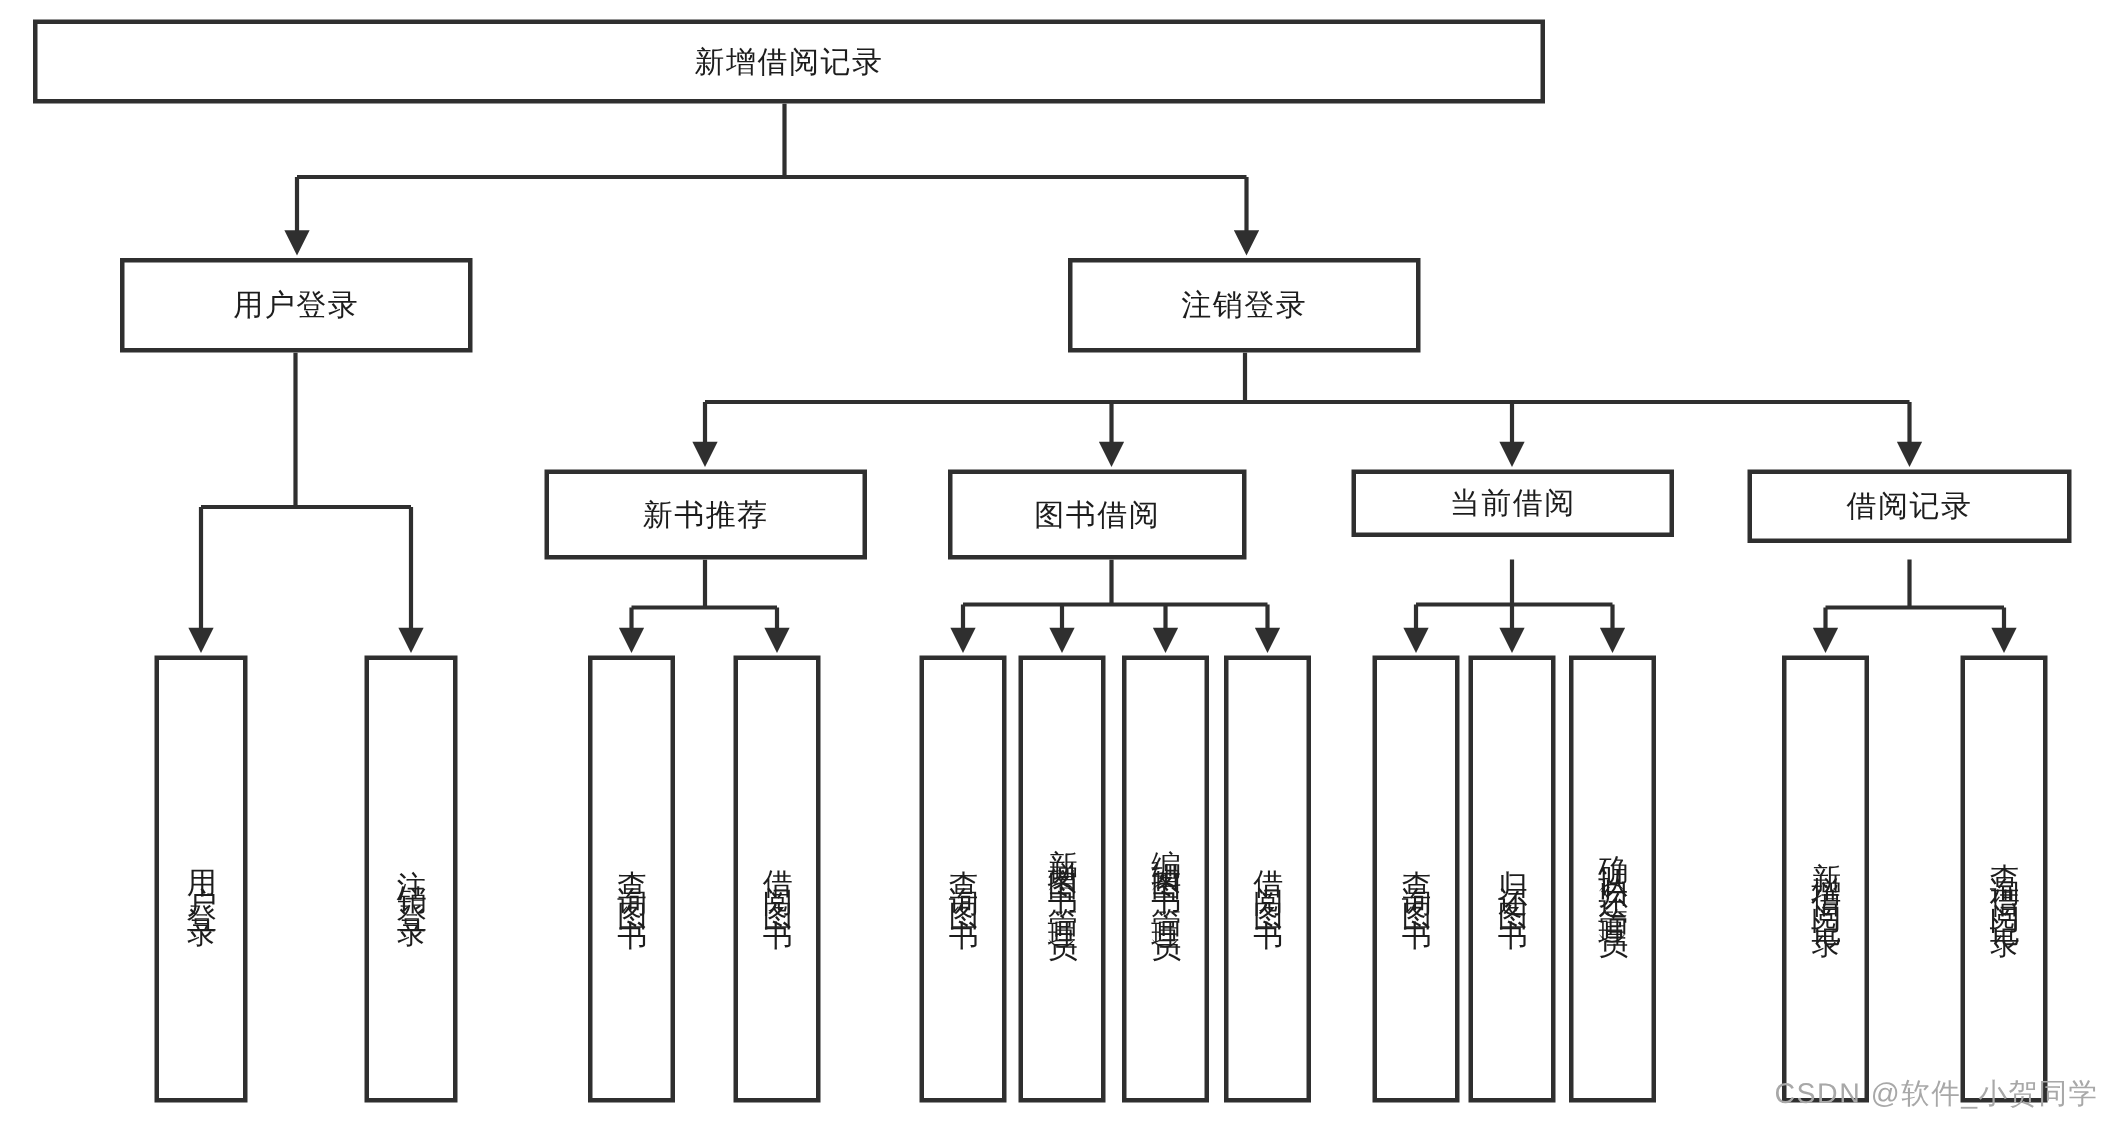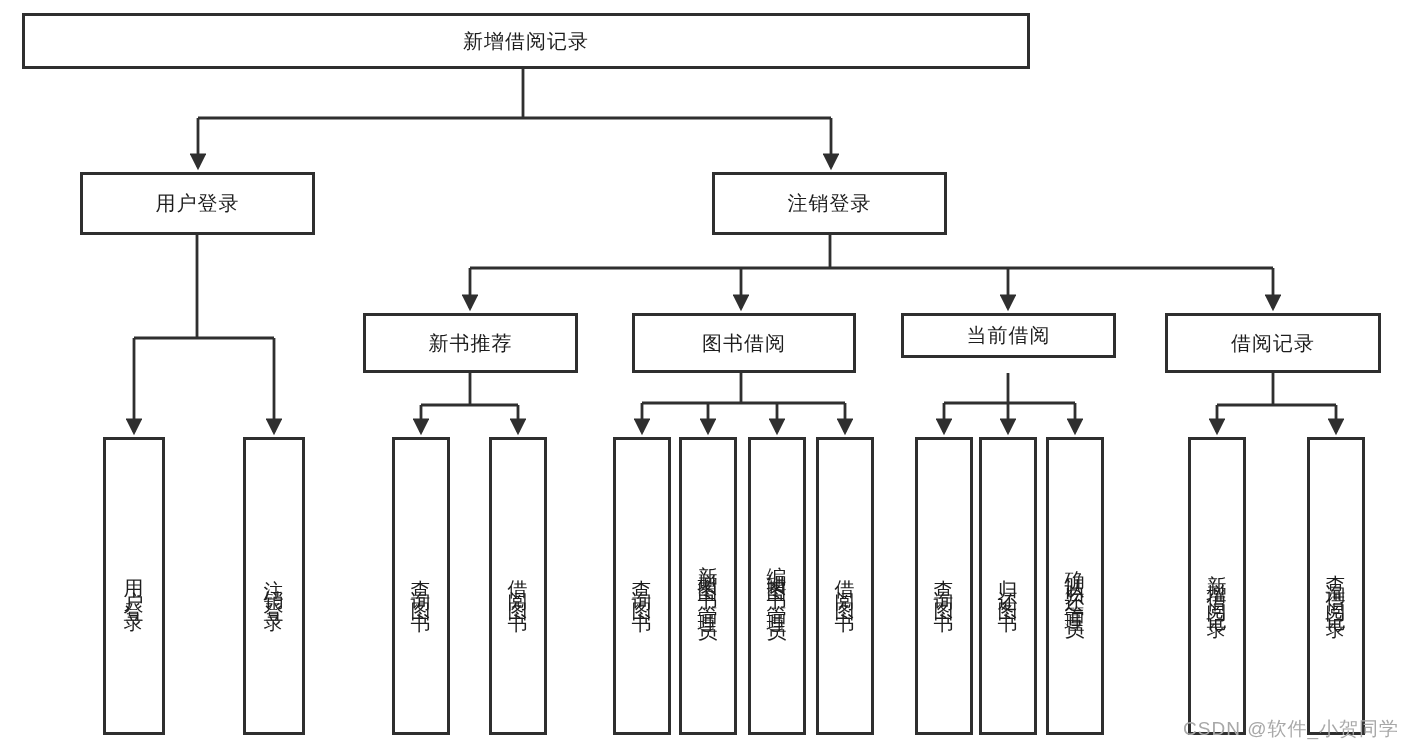--- a/index.html
+++ b/index.html
@@ -50,23 +50,23 @@
     text-orientation: mixed;
     font-size: 20px;
     letter-spacing: 11px;
     line-height: 1;
     color: var(--text);
   }
   .n-root   { left: 22px;   top: 13px;  width: 1008px; height: 56px; }
   .n-login  { left: 80px;   top: 172px; width: 235px;  height: 63px; }
   .n-mgmt   { left: 712px;  top: 172px; width: 235px;  height: 63px; }
   .n-newb   { left: 363px;  top: 313px; width: 215px;  height: 60px; }
-  .n-borrow { left: 632px;  top: 313px; width: 224px;  height: 60px; }
+  .n-borrow { left: 632px;  top: 313px; width: 199px;  height: 60px; }
   .n-curr   { left: 901px;  top: 313px; width: 215px;  height: 45px; }
-  .n-rec    { left: 1165px; top: 313px; width: 216px;  height: 60px; }
+  .n-rec    { left: 1165px; top: 313px; width: 216px;  height: 49px; }
 
   .v-login1 { left: 103px;  width: 62px; }
   .v-login2 { left: 243px;  width: 62px; }
   .v-nb1    { left: 392px;  width: 58px; }
   .v-nb2    { left: 489px;  width: 58px; }
   .v-bb1    { left: 613px;  width: 58px; }
   .v-bb2    { left: 679px;  width: 58px; letter-spacing: 8px; }
   .v-bb3    { left: 748px;  width: 58px; letter-spacing: 8px; }
   .v-bb4    { left: 816px;  width: 58px; }
   .v-cb1    { left: 915px;  width: 58px; }

